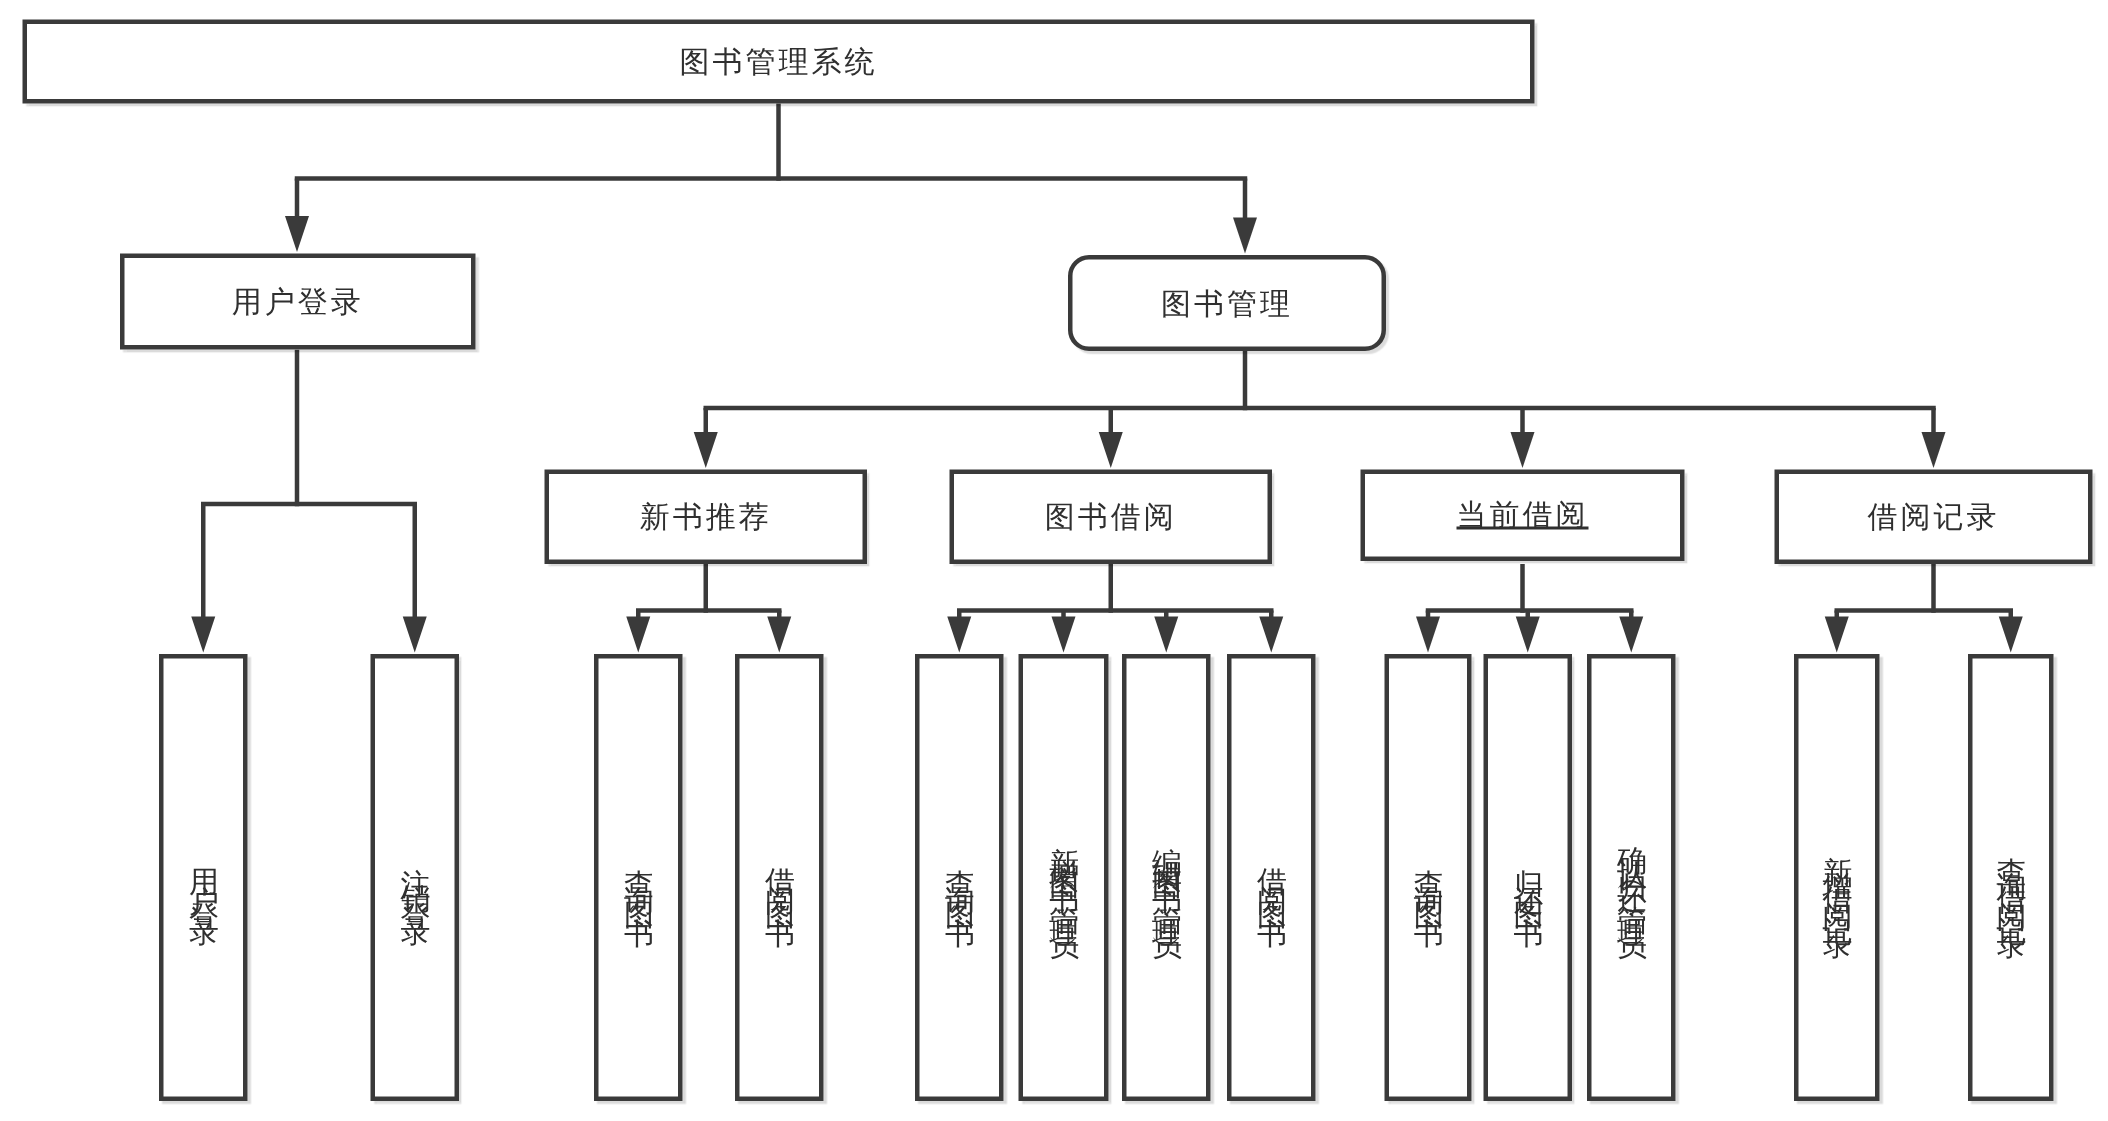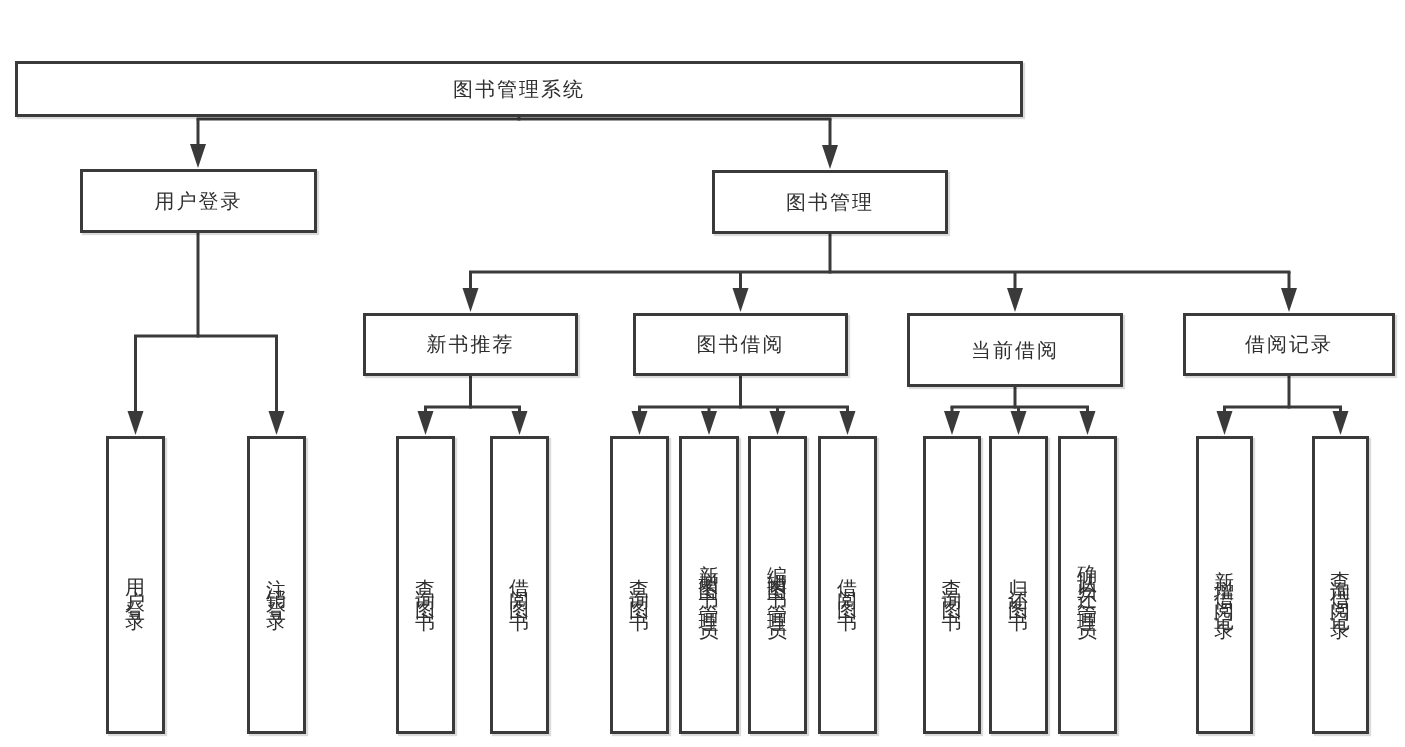--- a/index.html
+++ b/index.html
@@ -107,28 +107,28 @@
     <g>
       <line class="cline" x1="1289" y1="376" x2="1289" y2="408.5"></line>
       <line class="cline" x1="1223" y1="407" x2="1342" y2="407"></line>
       <line class="cline" x1="1224.5" y1="407" x2="1224.5" y2="416"></line>
       <line class="cline" x1="1340.5" y1="407" x2="1340.5" y2="416"></line>
       <polygon class="carrow" points="1224.5,435 1216.5,411 1232.5,411"></polygon>
       <polygon class="carrow" points="1340.5,435 1332.5,411 1348.5,411"></polygon>
     </g>
   </svg>
 
-  <div class="node" style="left:15px;top:13px;width:1008px;height:56px;margin-top:48px;">图书管理系统</div>
+  <div class="node" style="left:15px;top:13px;width:1008px;height:56px;">图书管理系统</div>
 
   <div class="node" style="left:80px;top:169px;width:237px;height:64px;">用户登录</div>
-  <div class="node" style="left:712px;top:170px;width:236px;height:64px;">图书管理</div>
+  <div class="node" style="left:712px;top:170px;width:212px;height:64px;border-radius:14px;">图书管理</div>
 
   <div class="node" style="left:633px;top:313px;width:215px;height:63px;">图书借阅</div>
   <div class="node" style="left:363px;top:313px;width:215px;height:63px;">新书推荐</div>
-  <div class="node" style="left:907px;top:313px;width:216px;height:74px;">当前借阅</div>
+  <div class="node" style="left:907px;top:313px;width:216px;height:61px;text-decoration:underline;">当前借阅</div>
   <div class="node" style="left:1183px;top:313px;width:212px;height:63px;text-align:right;">借阅记录</div>
 
   <div class="node leaf" style="left:106px;top:436px;width:59px;height:298px;">用户登录</div>
   <div class="node leaf" style="left:247px;top:436px;width:59px;height:298px;">注销登录</div>
 
   <div class="node leaf" style="left:396px;top:436px;width:59px;height:298px;">查询图书</div>
   <div class="node leaf" style="left:490px;top:436px;width:59px;height:298px;">借阅图书</div>
 
   <div class="node leaf" style="left:610px;top:436px;width:59px;height:298px;">查询图书</div>
   <div class="node leaf" style="left:679px;top:436px;width:60px;height:298px;letter-spacing:8px;">新增图书（管理员）</div>

